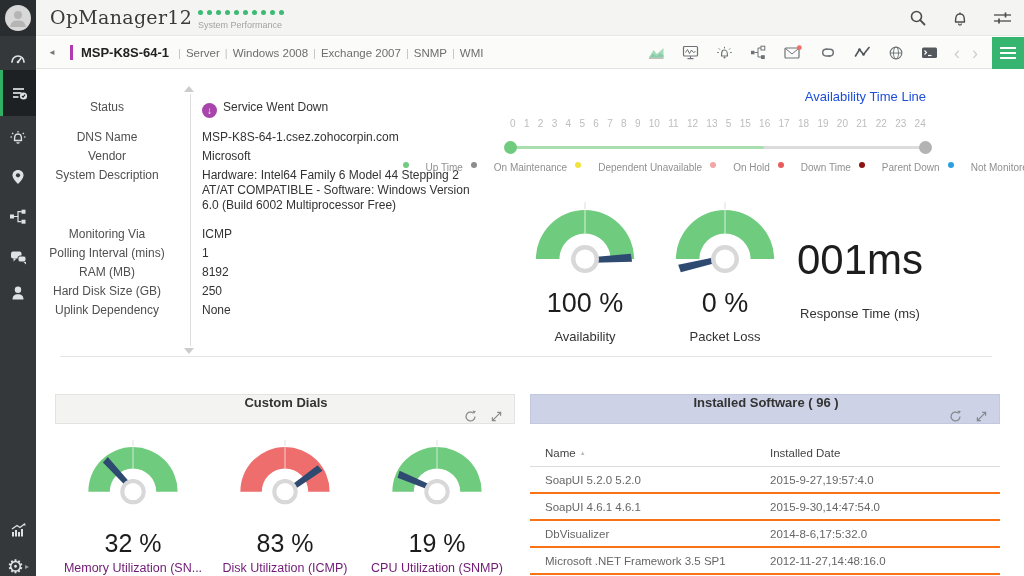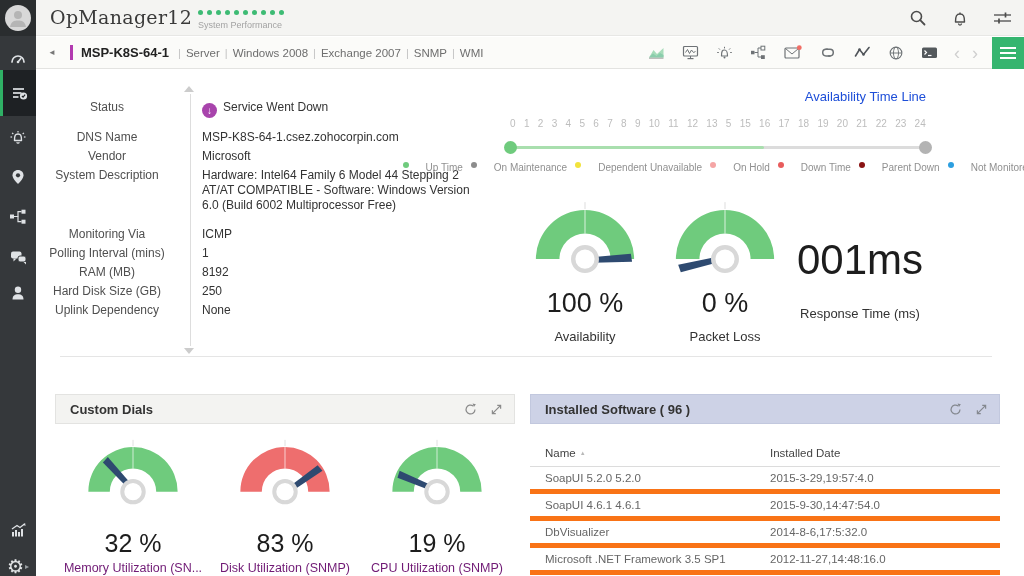--- a/index.html
+++ b/index.html
@@ -76,36 +76,36 @@
   .response{position:absolute;left:714px;top:168px;width:220px;text-align:center;}
   .resp-val{font-size:42px;color:#1d1d1d;line-height:44px;}
   .resp-lab{margin-top:24px;font-size:13px;color:#333;}
 
   .hr{position:absolute;left:24px;top:286px;width:932px;height:1px;background:#e5e5e5;}
 
   
   .panel{position:absolute;top:324px;}
   .p-dials{left:19px;width:460px;}
   .p-soft{left:494px;width:470px;}
-  .p-head{height:30px;background:#f3f3f1;border:1px solid #e3e3e1;display:flex;align-items:center;padding:0 12px 0 14px;}
+  .p-head{height:30px;background:#f3f3f1;border:1px solid #e3e3e1;display:flex;align-items:center;padding:0 12px 0 14px;flex-direction:column;}
   .p-head.lavender{background:#cdd2e6;border-color:#c2c8de;}
   .p-title{font-size:13px;font-weight:bold;color:#333;}
   .p-actions{margin-left:auto;display:flex;align-items:center;gap:14px;}
   .pbtn{display:inline-flex;cursor:pointer;}
 
   .dials-row{display:flex;justify-content:space-between;padding:14px 5px 0 5px;}
   .dial-block{width:146px;text-align:center;}
   .dv{margin-top:19px;font-size:25px;color:#1d1d1d;}
   .dl{margin-top:3px;font-size:12.5px;color:#701a75;white-space:nowrap;}
 
   .thead{display:flex;align-items:center;height:27px;margin:16px 0 0 0;padding:0 15px;border-bottom:1px solid #dcdcdc;}
   .th{font-size:11.5px;color:#444;cursor:pointer;}
   .th:first-child{flex:0 0 225px;}
   .sort{font-size:6px;color:#b8b8b8;margin-left:4px;vertical-align:2px;}
-  .tr{display:flex;align-items:center;height:27px;padding:0 15px;border-bottom:5px solid #f97316;}
+  .tr{display:flex;align-items:center;height:27px;padding:0 15px;border-bottom:2px solid #f97316;}
   .td{font-size:11.5px;color:#666;}
   .td-name{flex:0 0 225px;}
 </style>
 </head>
 <body>
 
 <aside class="sidebar">
   <div class="avatar-box">
     <svg width="26" height="26" viewBox="0 0 26 26">
       <circle cx="13" cy="13" r="13" fill="#d8d8d8"></circle>
@@ -493,21 +493,21 @@
             <circle cx="0" cy="0" r="12" fill="#ffffff" stroke="#d8d8d8" stroke-width="4.5"></circle>
           </svg><div class="dv">32 %</div><div class="dl">Memory Utilization (SN...</div></div>
         <div class="dial-block"><svg width="100" height="68" viewBox="-56 -60 112 76">
             <line x1="0" y1="-58" x2="0" y2="-51" stroke="#dcdcdc"></line>
             <path d="M-50,0 A50,50 0 0 1 50,0 L26,0 A26,26 0 0 0 -26,0 Z" fill="#ee6e6e"></path>
             <line x1="0" y1="-50" x2="0" y2="-26" stroke="rgba(255,255,255,0.5)" stroke-width="1.5"></line>
             <g transform="rotate(-27.30000000000001)">
               <polygon points="9,-3 46,-9.5 48,-1.5 9,3" fill="#2e4a70"></polygon>
             </g>
             <circle cx="0" cy="0" r="12" fill="#ffffff" stroke="#d8d8d8" stroke-width="4.5"></circle>
-          </svg><div class="dv">83 %</div><div class="dl">Disk Utilization (SNMP)</div></div>
+          </svg><div class="dv">83 %</div><div class="dl">Disk Utilization (ICMP)</div></div>
         <div class="dial-block"><svg width="100" height="68" viewBox="-56 -60 112 76">
             <line x1="0" y1="-58" x2="0" y2="-51" stroke="#dcdcdc"></line>
             <path d="M-50,0 A50,50 0 0 1 50,0 L26,0 A26,26 0 0 0 -26,0 Z" fill="#6fcb7d"></path>
             <line x1="0" y1="-50" x2="0" y2="-26" stroke="rgba(255,255,255,0.5)" stroke-width="1.5"></line>
             <g transform="rotate(-148.9)">
               <polygon points="9,-3 46,-9.5 48,-1.5 9,3" fill="#2e4a70"></polygon>
             </g>
             <circle cx="0" cy="0" r="12" fill="#ffffff" stroke="#d8d8d8" stroke-width="4.5"></circle>
           </svg><div class="dv">19 %</div><div class="dl">CPU Utilization (SNMP)</div></div>
       </div>
@@ -532,21 +532,21 @@
         </span>
       </span>
     </div>
     <div class="thead">
         <div class="th">Name<span class="sort">▲</span></div>
         <div class="th">Installed Date</div>
       </div>
     <div class="tbody">
         <div class="tr">
           <div class="td td-name">SoapUI 5.2.0 5.2.0</div>
-          <div class="td td-date">2015-3-29,19:57:4.0</div>
+          <div class="td td-date">2015-9-27,19:57:4.0</div>
         </div>
         <div class="tr">
           <div class="td td-name">SoapUI 4.6.1 4.6.1</div>
           <div class="td td-date">2015-9-30,14:47:54.0</div>
         </div>
         <div class="tr">
           <div class="td td-name">DbVisualizer</div>
           <div class="td td-date">2014-8-6,17:5:32.0</div>
         </div>
         <div class="tr">

